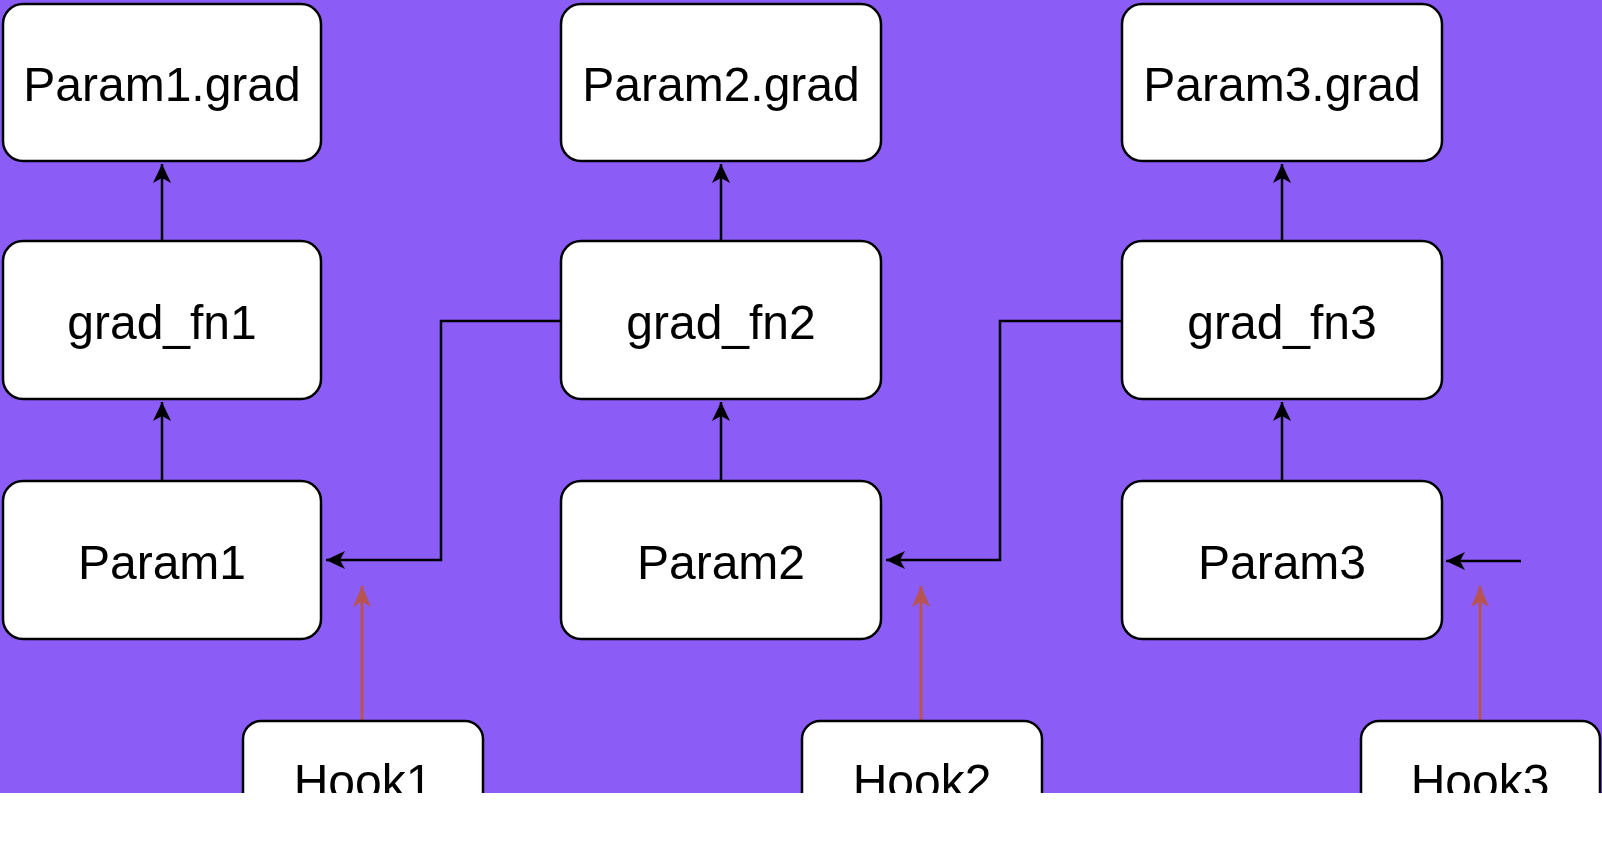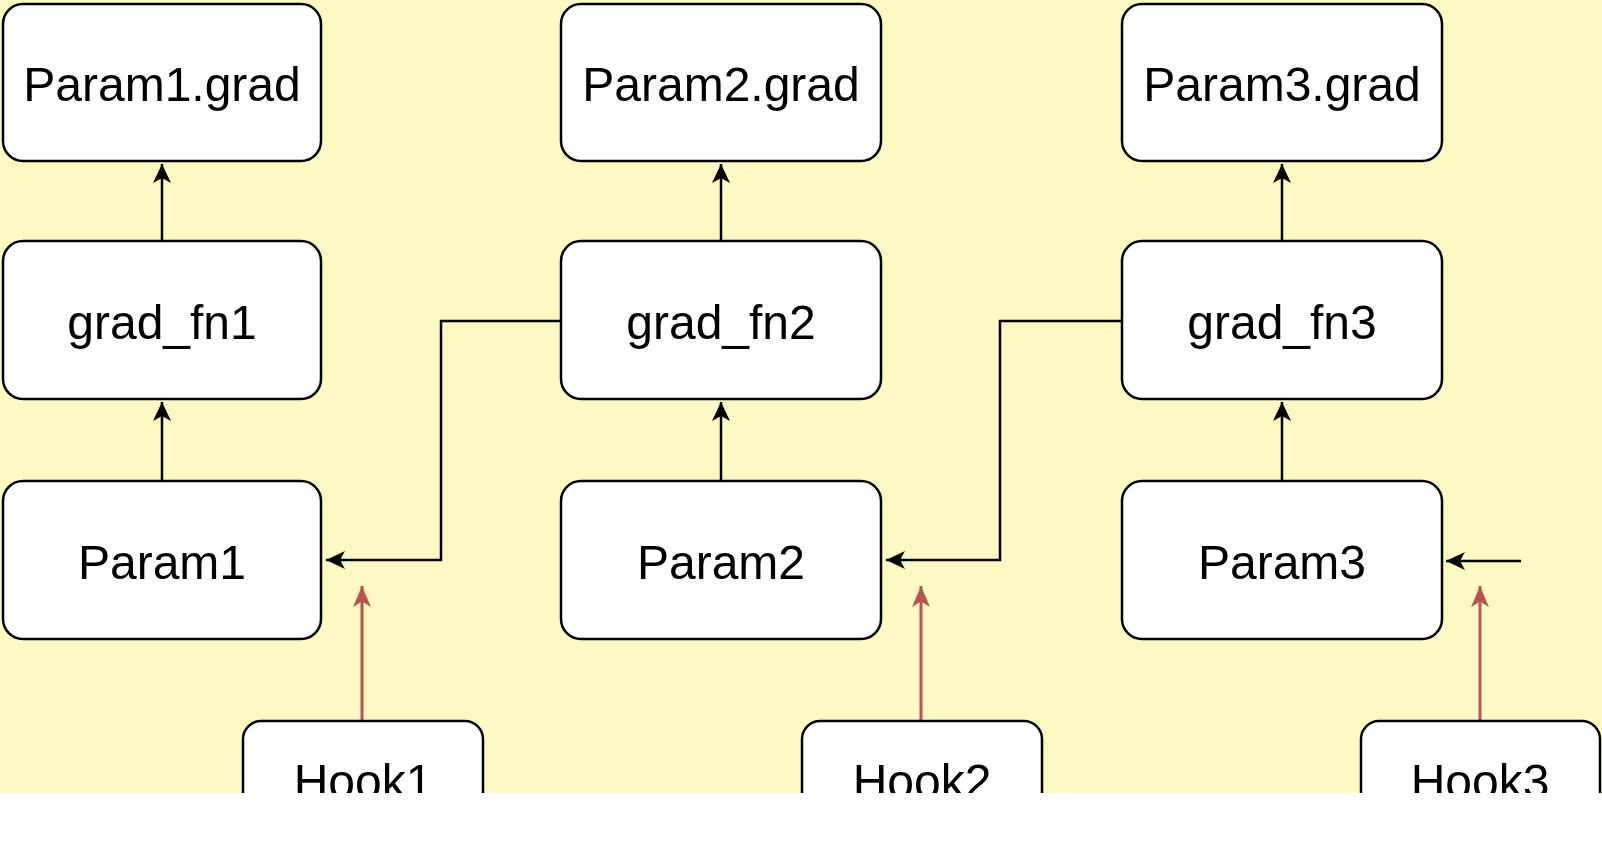--- a/index.html
+++ b/index.html
@@ -4,21 +4,21 @@
 <style>
   html, body {
     margin: 0;
     padding: 0;
     background: #ffffff;
   }
   .canvas {
     position: relative;
     width: 1602px;
     height: 793px;
-    background: #fef9c3;
+    background: #8b5cf6;
     overflow: hidden;
   }
   svg {
     display: block;
   }
   text.node-label {
     font-family: "Liberation Sans", "DejaVu Sans", sans-serif;
     font-size: 48px;
     fill: #000000;
     text-anchor: middle;

